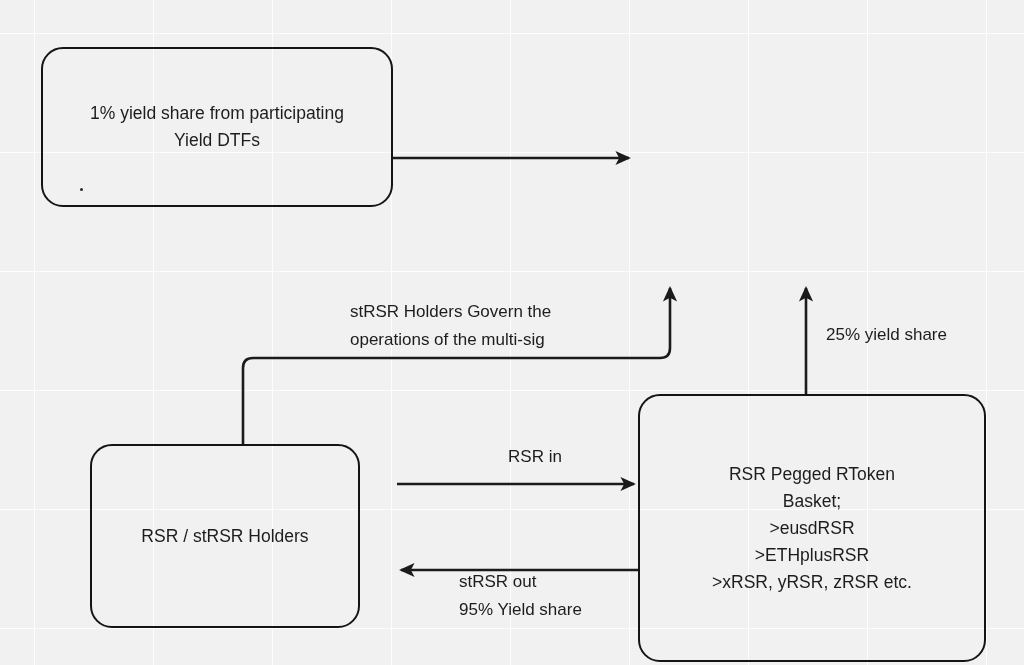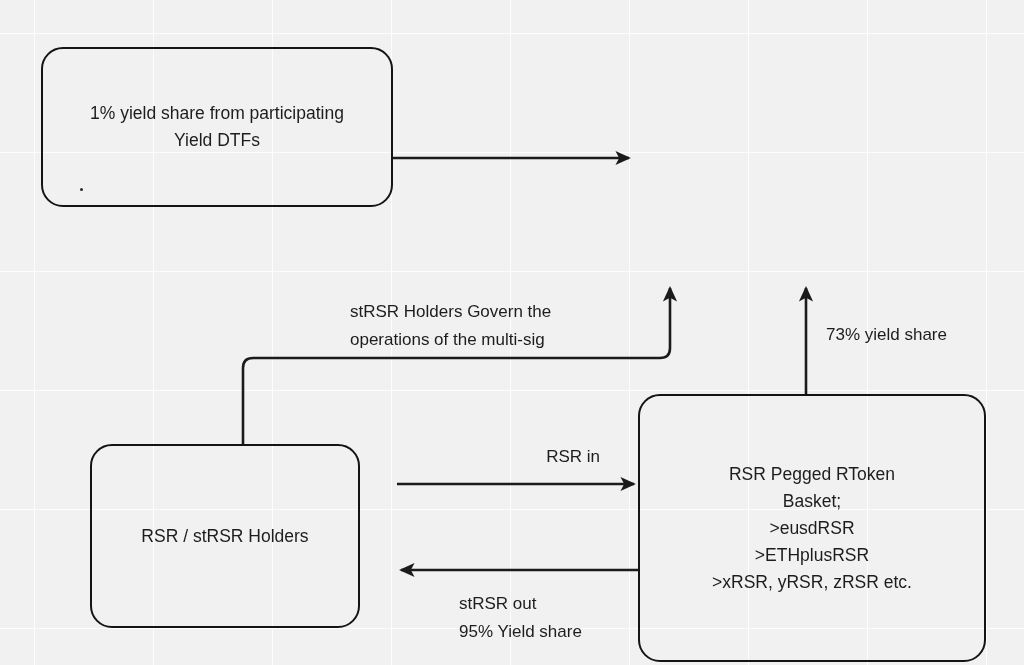--- a/index.html
+++ b/index.html
@@ -37,21 +37,21 @@
     color: #1d1d1d;
     white-space: pre-line;
     padding: 0 10px;
   }
   .edge-label {
     position: absolute;
     font-size: 17px;
     line-height: 28px;
     color: #1d1d1d;
     white-space: pre-line;
-    text-align: right;
+    text-align: center;
   }
   .edge-label.left {
     text-align: left;
   }
   svg.wires {
     position: absolute;
     left: 0;
     top: 0;
     width: 1024px;
     height: 665px;
@@ -103,20 +103,20 @@
     <div class="node-label">RSR Pegged RToken
 Basket;
 &gt;eusdRSR
 &gt;ETHplusRSR
 &gt;xRSR, yRSR, zRSR etc.</div>
   </div>
 
   <div class="edge-label left" style="left:350px; top:298px; width:300px;">stRSR Holders Govern the
 operations of the multi-sig</div>
 
-  <div class="edge-label" style="left:826px; top:321px; width:160px; text-align:left;">73% yield share</div>
+  <div class="edge-label" style="left:826px; top:321px; width:160px; text-align:left;">25% yield share</div>
 
   <div class="edge-label" style="left:470px; top:443px; width:130px;">RSR in</div>
 
-  <div class="edge-label left" style="left:459px; top:590px; width:220px;">stRSR out
+  <div class="edge-label left" style="left:459px; top:568px; width:220px;">stRSR out
 95% Yield share</div>
 
 </div>
 
 </body></html>

